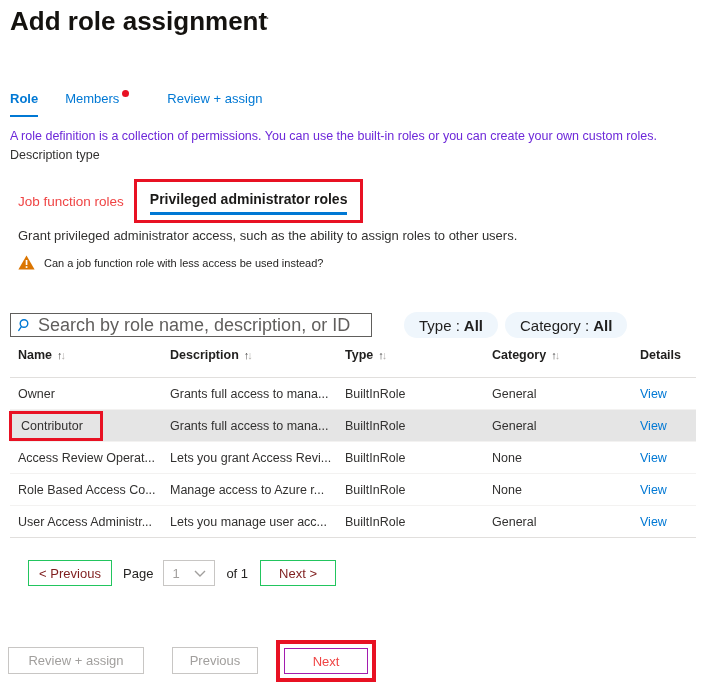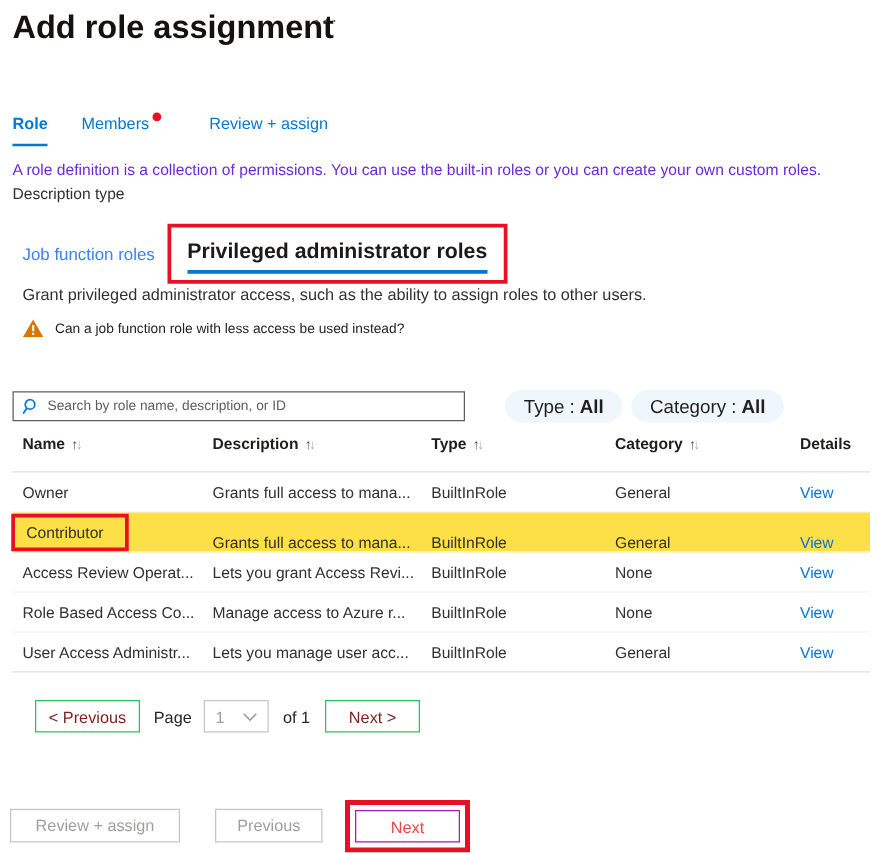--- a/index.html
+++ b/index.html
@@ -20,45 +20,45 @@
   .tab-members { margin-left:27px; }
   .tab-review  { margin-left:41px; }
   .red-dot { display:inline-block; width:7px; height:7px; border-radius:50%; background:#e81123; position:relative; top:-6px; left:3px; }
 
   
   .intro-line1 { position:absolute; left:10px; top:129px; width:693px; font-size:12.5px; color:#6d28d9; }
   .intro-line2 { position:absolute; left:10px; top:148px; font-size:12.5px; color:#323130; }
 
   
   .subtabs { position:absolute; left:18px; top:179px; display:flex; align-items:center; }
-  .subtab-job { color:#3b82f6; font-size:13.5px; margin-right:10px; cursor:pointer; }
+  .subtab-job { color:#ef4444; font-size:13.5px; margin-right:10px; cursor:pointer; }
   .annotation-box { border:3px solid #e81123; }
   .subtab-priv-wrap { padding:9px 13px 5px 13px; }
-  .subtab-priv { font-weight:700; color:#1b1a19; font-size:17px; padding-bottom:5px; border-bottom:3px solid #0078d4; cursor:pointer; }
+  .subtab-priv { font-weight:700; color:#1b1a19; font-size:14px; padding-bottom:5px; border-bottom:3px solid #0078d4; cursor:pointer; }
 
   .grant-note { position:absolute; left:18px; top:228px; font-size:13px; color:#323130; }
 
   
   .warning { position:absolute; left:18px; top:255px; display:flex; align-items:center; gap:9px; font-size:11px; color:#252423; }
 
   
   .search-box { position:absolute; left:10px; top:313px; width:362px; height:24px; border:1px solid #605e5c; display:flex; align-items:center; padding:0 7px; gap:6px; background:#fff; }
-  .search-box input { border:none; outline:none; flex:1; font-size:11px; color:#323130; font-family:inherit; background:transparent; }
+  .search-box input { border:none; outline:none; flex:1; font-size:18px; color:#323130; font-family:inherit; background:transparent; }
   .search-box input::placeholder { color:#605e5c; }
   .pill { position:absolute; top:312px; height:26px; border-radius:13px; background:#eff6fc; display:flex; align-items:center; padding:0 15px; font-size:15px; color:#201f1e; cursor:pointer; }
   .pill b { margin-left:4px; }
   .pill-type { left:404px; }
   .pill-category { left:505px; }
 
   
   .role-table { position:absolute; left:10px; top:348px; width:686px; }
   .thead { display:flex; align-items:flex-start; height:30px; border-bottom:1px solid #e1dfdd; font-weight:600; font-size:12.5px; color:#201f1e; }
   .trow  { display:flex; align-items:center; height:32px; border-bottom:1px solid #f3f2f1; font-size:12.5px; }
   .trow:last-child { border-bottom:1px solid #e1dfdd; }
-  .trow.hl { background:#fde047;align-items:flex-end; }
+  .trow.hl { background:#e5e5e5; }
   .c-name { width:160px; padding-left:8px; }
   .c-desc { width:175px; }
   .c-type { width:147px; }
   .c-cat  { width:148px; }
   .c-det  { flex:1; }
   .sort { font-size:11px; margin-left:5px; }
   .s-up { color:#494847; }
   .s-down { color:#b3b0ad; margin-left:-2px; }
   .view-link { color:#0078d4; cursor:pointer; }
   .name-annotation { display:inline-block; border:3px solid #e81123; padding:5px 17px 5px 9px; margin-left:-9px; background:transparent; }

